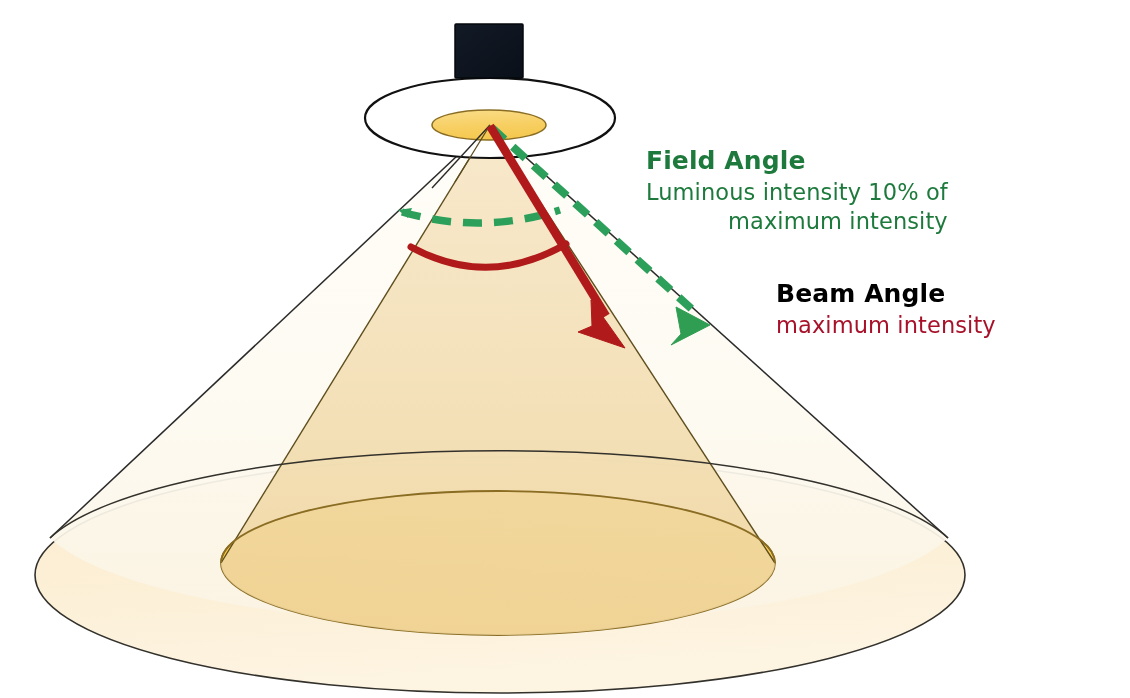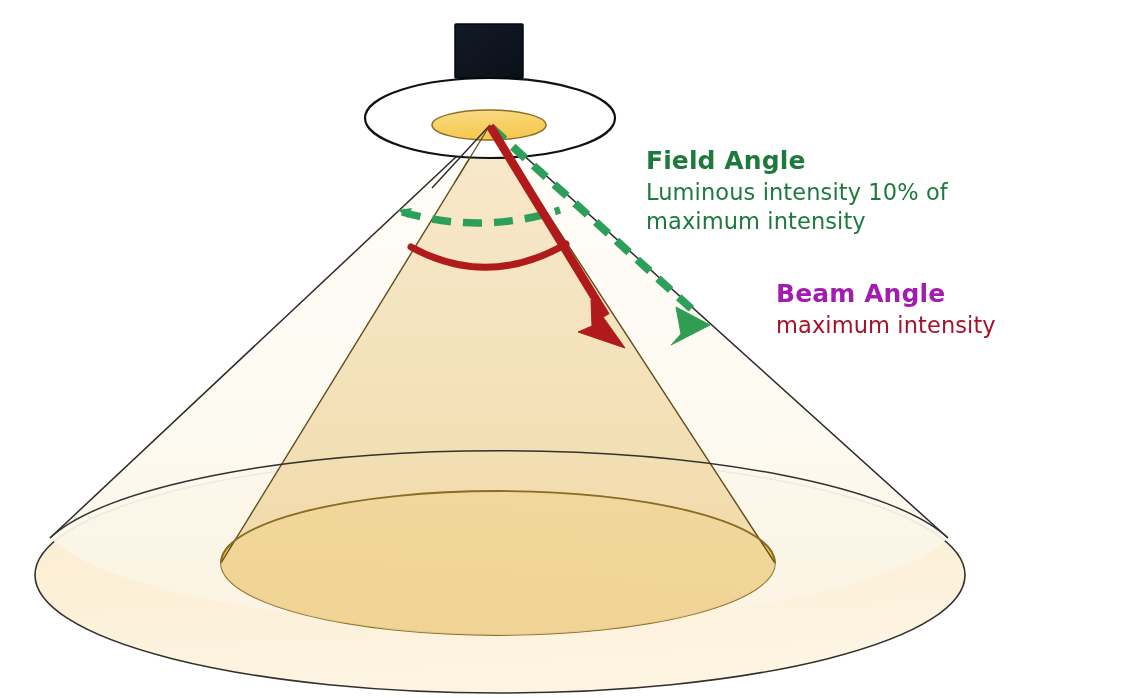--- a/index.html
+++ b/index.html
@@ -39,20 +39,21 @@
     letter-spacing: 0.1px;
     line-height: 1.05;
     margin: 0 0 4px 0;
   }
   .legend-desc {
     font-size: 22.5px;
     font-weight: normal;
     line-height: 1.27;
     margin: 0;
     letter-spacing: 0.1px;
+    text-align: right;
   }
   .legend-desc span { display: block; }
   #field-legend { left: 646px; top: 148px; }
   #beam-legend  { left: 776px; top: 281px; }
 </style>
 </head>
 <body>
 
 <div id="diagram-root">
 
@@ -151,19 +152,19 @@
 
   <div class="legend-block" id="field-legend">
     <div class="legend-title" style="color:#1d7a3c">Field Angle</div>
     <div class="legend-desc" style="color:#1d7a3c">
       <span>Luminous intensity 10% of</span>
       <span>maximum intensity</span>
     </div>
   </div>
 
   <div class="legend-block" id="beam-legend">
-    <div class="legend-title" style="color:#a21caf">Beam Angle</div>
+    <div class="legend-title" style="color:#000000">Beam Angle</div>
     <div class="legend-desc" style="color:#a8112a">
       <span>maximum intensity</span>
     </div>
   </div>
 
 </div>
 
 </body></html>

